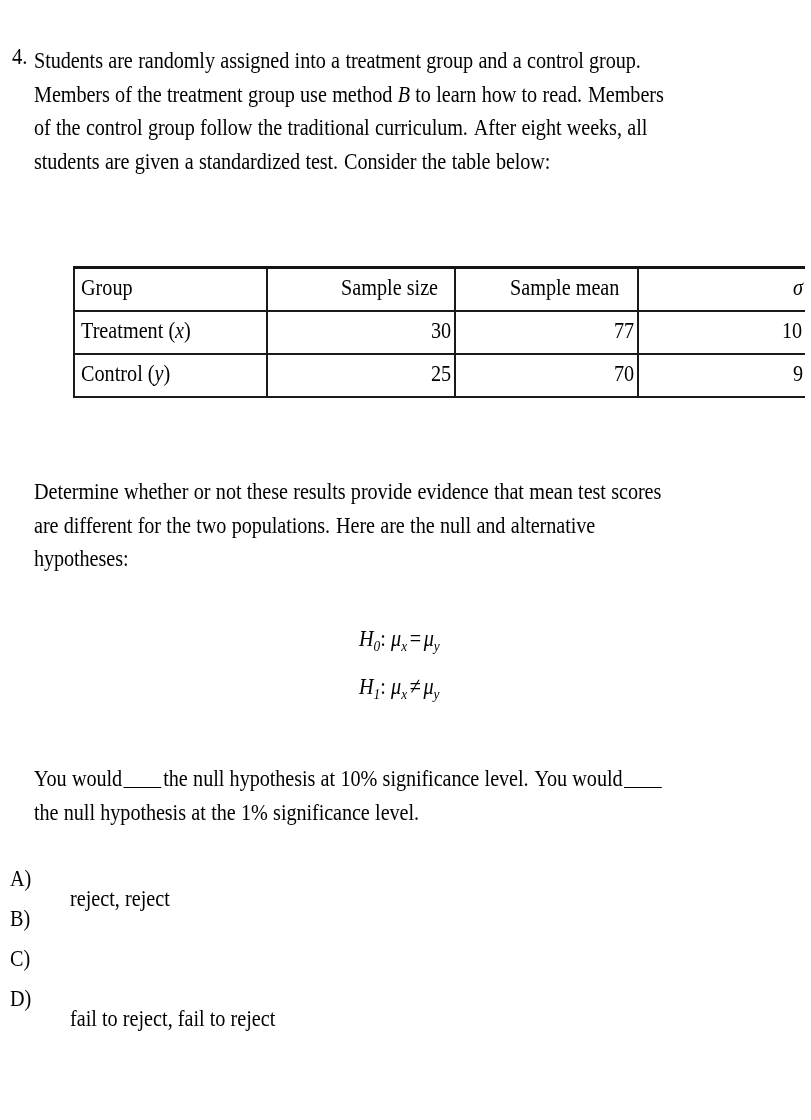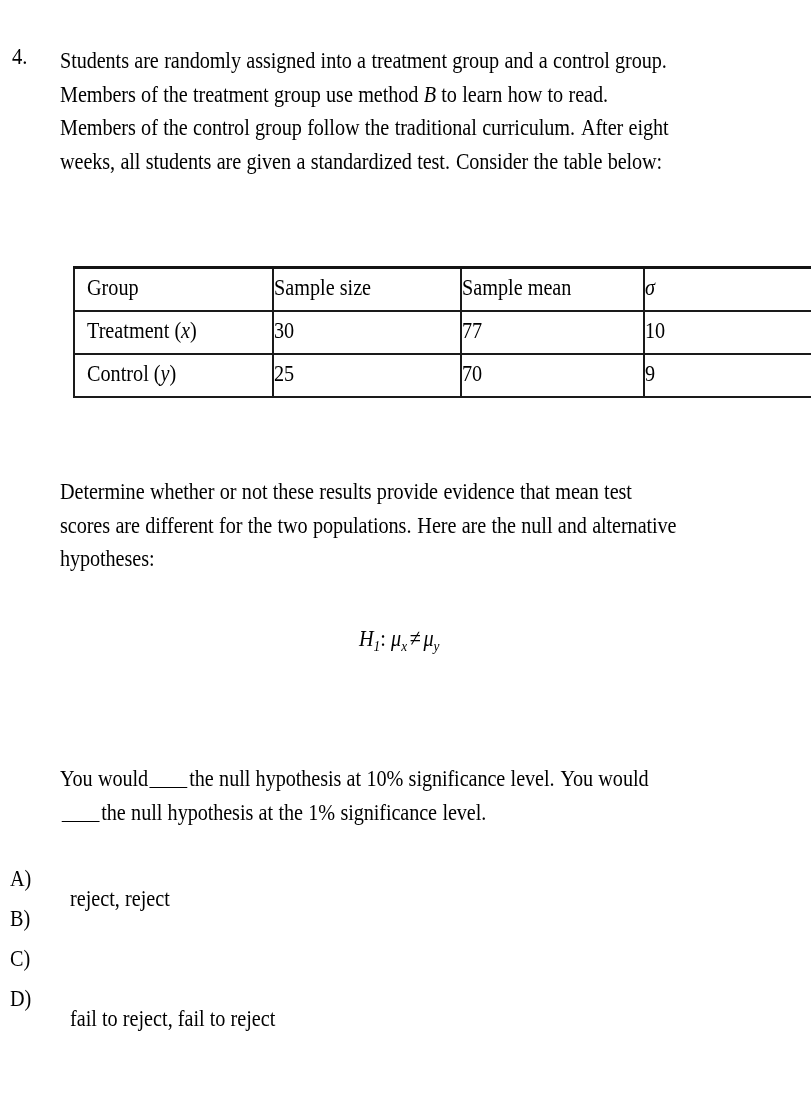--- a/index.html
+++ b/index.html
@@ -36,21 +36,21 @@
     right: 0;
   }
   .qnum {
     position: absolute;
     left: 12px;
     top: 0;
     font-size: 24px;
     line-height: 1.0;
   }
   .qbody {
-    margin-left: 60px;
+    margin-left: 34px;
     margin-right: 22px;
   }
 
   p.para {
     margin: 0;
     font-size: 23.5px;
     line-height: 33.5px;
     text-align: left;
     letter-spacing: -0.1px;
     word-spacing: 0.5px;
@@ -77,33 +77,33 @@
     border-collapse: collapse;
     width: 718px;
     table-layout: fixed;
     font-size: 23.5px;
   }
   table.stat td {
     border-left: 2px solid #1a1a1a;
     border-bottom: 2px solid #1a1a1a;
     height: 36px;
     padding: 1px 0 4px 0;
-    text-align: left;
+    text-align: right;
     vertical-align: middle;
     line-height: 1.0;
   }
   table.stat tr:first-child td {
     border-top: 3.5px solid #141414;
   }
   table.stat td.lastcol {
     border-right: none;
   }
   table.stat td.firstcol {
     text-align: left;
-    padding-left: 12px;
+    padding-left: 6px;
   }
   table.stat .c1 { width: 185px; }
   table.stat .c2 { width: 186px; }
   table.stat .c3 { width: 181px; text-decoration: underline; }
   table.stat .c4 { width: 166px; }
 
   .ital { font-style: italic; }
 
   
   #hypotheses {
@@ -232,20 +232,25 @@
           <span>Determine whether or not these results provide evidence that mean test scores are different for</span>
           <span>the two populations.</span><span class="sentence-gap"></span><span>Here are the null and alternative hypotheses:</span>
         </span>
       </p>
     </div>
   </div>
 
   <div id="hypotheses">
     <div class="hyp-line">
       <span class="narrow">
+        <span>H</span><span class="sub">0</span><span class="colon">:</span><span class="mu">μ</span><span class="sub">x</span><span class="op">=</span><span class="mu">μ</span><span class="sub">y</span>
+      </span>
+    </div>
+    <div class="hyp-line">
+      <span class="narrow">
         <span>H</span><span class="sub">1</span><span class="colon">:</span><span class="mu">μ</span><span class="sub">x</span><span class="op">≠</span><span class="mu">μ</span><span class="sub">y</span>
       </span>
     </div>
   </div>
 
   <div class="qblock" style="top:762px;">
     <div class="qbody">
       <p class="para">
         <span class="narrow">
           <span>You would</span><span class="blank"></span><span>the null hypothesis at 10% significance level.</span><span class="sentence-gap"></span><span>You would</span><span class="blank"></span><span>the null</span>

